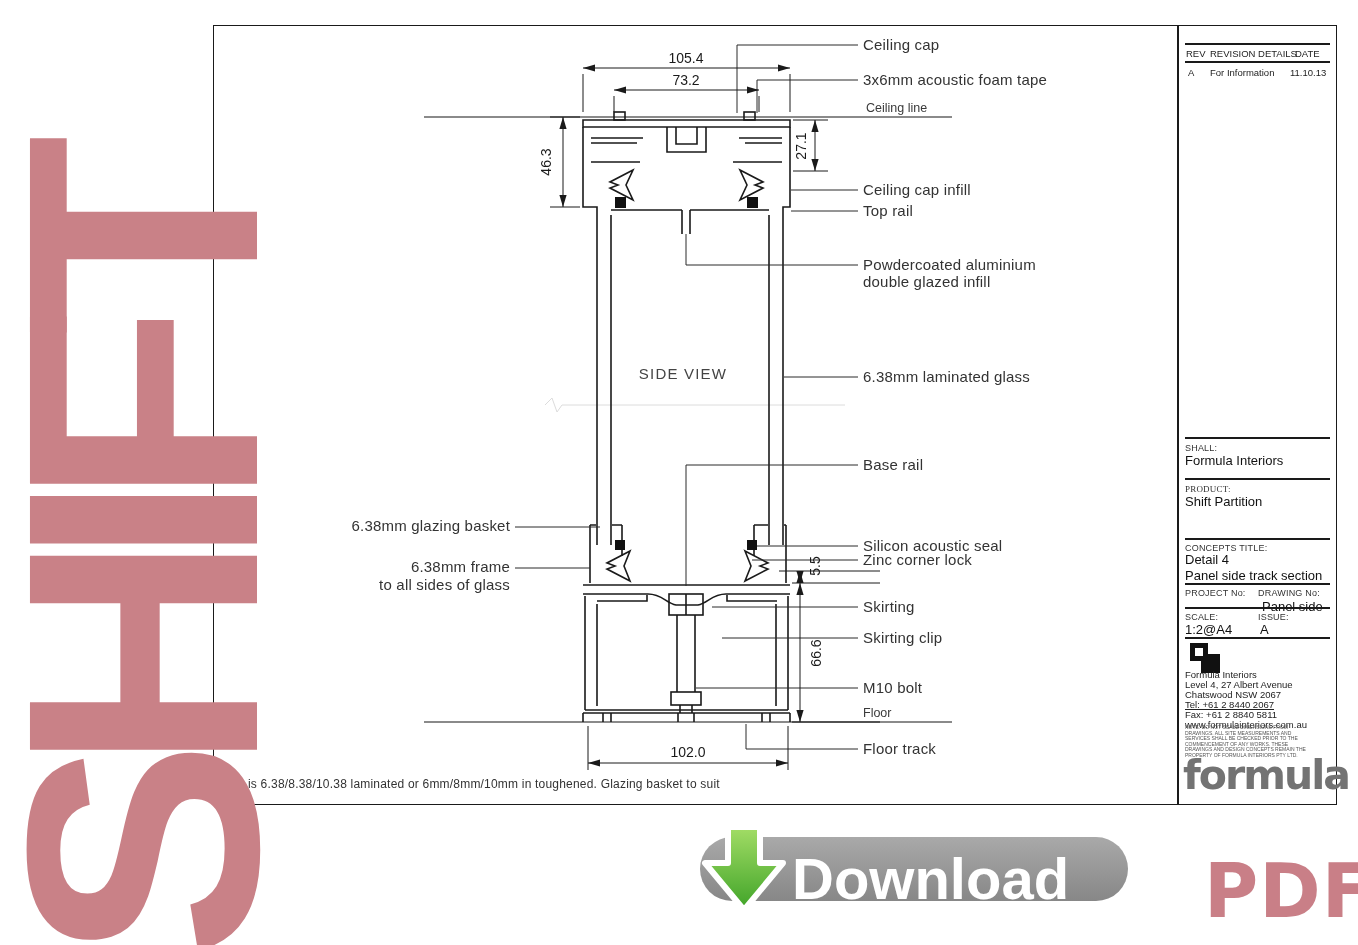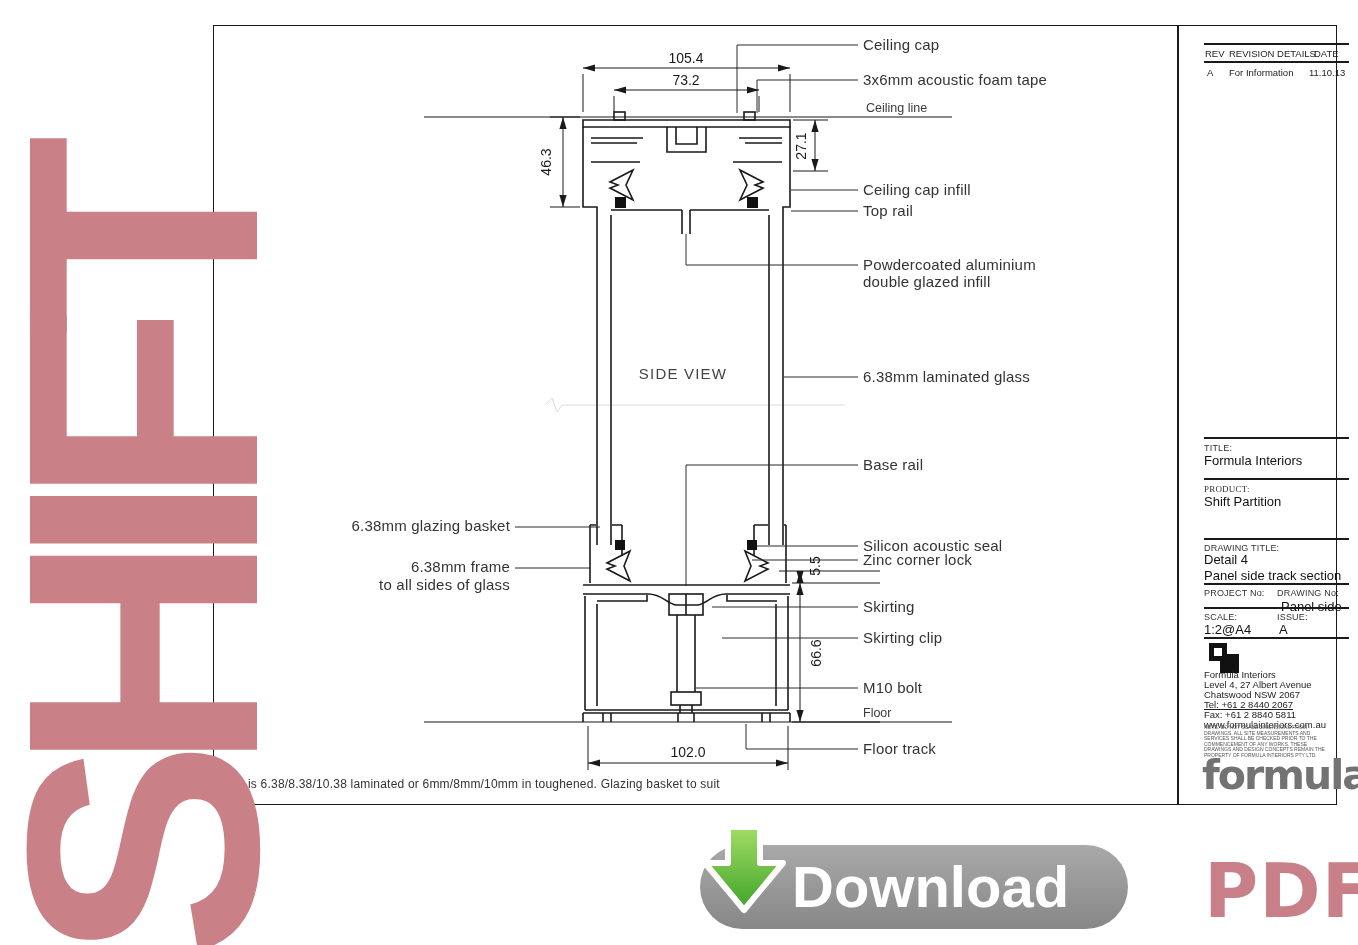--- a/index.html
+++ b/index.html
@@ -8,41 +8,41 @@
   
   .sheet-border{position:absolute;left:213px;top:25px;width:1124px;height:780px;
                 border:1.6px solid #1a1a1a;box-sizing:border-box;}
   .tb-divider{position:absolute;left:1177px;top:25px;width:1.6px;height:780px;background:#1a1a1a;}
   svg text{font-family:"Liberation Sans",sans-serif;}
   .lbl{font-size:15px;fill:#333;letter-spacing:.2px;}
   .lbl-sm{font-size:12.5px;fill:#3a3a3a;}
   .dim{font-size:14px;fill:#1a1a1a;}
   .sideview{font-size:15px;fill:#444;letter-spacing:1.2px;}
   
-  .titleblock{position:absolute;left:1177px;top:25px;width:160px;height:780px;margin-left:19px;}
+  .titleblock{position:absolute;left:1177px;top:25px;width:160px;height:780px;}
   .tb-rule{position:absolute;left:8px;width:145px;height:2px;background:#1a1a1a;}
   .tb-label{position:absolute;font-size:9px;color:#333;letter-spacing:.2px;}
   .tb-value{position:absolute;font-size:13px;color:#111;}
   .tb-cell{position:absolute;font-size:9.5px;color:#222;}
   .tb-addr{position:absolute;left:8px;font-size:9.5px;color:#222;line-height:9.5px;}
   .tb-disclaimer{position:absolute;left:8px;top:700px;width:130px;font-size:5px;line-height:5.5px;color:#555;}
   .tb-wordmark{position:absolute;left:6px;top:726px;font-size:41px;font-weight:bold;
                letter-spacing:-2px;color:#737373;font-family:"DejaVu Sans",sans-serif;}
   .tb-logo{position:absolute;left:13px;top:618px;width:30px;height:30px;}
   .tb-logo .sq1{position:absolute;right:0;bottom:0;width:19px;height:19px;background:#111;}
   .tb-logo .sq2{position:absolute;left:0;top:0;width:18px;height:18px;background:#fff;border:5px solid #111;box-sizing:border-box;}
   
   .note{position:absolute;left:248px;top:777px;font-size:12px;color:#333;letter-spacing:.2px;}
   
   .watermark{position:absolute;left:18px;top:960px;width:980px;transform-origin:top left;
              transform:rotate(-90deg);font-size:330px;font-weight:900;letter-spacing:-32px;
              color:#c98187;font-family:"Liberation Sans",sans-serif;line-height:250px;z-index:40;}
   
-  .dl-btn{position:absolute;left:700px;top:837px;width:428px;height:84px;border-radius:42px;
-          background:linear-gradient(#a9a9a9,#878787);z-index:30;margin-top:8px;}
+  .dl-btn{position:absolute;left:700px;top:837px;width:428px;height:64px;border-radius:42px;
+          background:linear-gradient(#a9a9a9,#878787);z-index:30;}
   .dl-btn span{position:absolute;left:92px;top:8px;font-size:58px;font-weight:bold;color:#fff;
                letter-spacing:0px;font-family:"Liberation Sans",sans-serif;}
   .dl-arrow{position:absolute;left:690px;top:815px;z-index:31;}
   .pdf-label{position:absolute;left:1204px;top:848px;font-size:74px;font-weight:bold;
              color:#c97f87;font-family:"DejaVu Sans",sans-serif;letter-spacing:1px;z-index:30;}
 </style>
 </head>
 <body>
 
 <div class="page">
@@ -180,29 +180,29 @@
     <div class="tb-rule" style="top:18px;"></div>
     <div class="tb-cell" style="left:9px;top:23px;">REV</div>
     <div class="tb-cell" style="left:33px;top:23px;">REVISION DETAILS</div>
     <div class="tb-cell" style="left:118px;top:23px;">DATE</div>
     <div class="tb-rule" style="top:36px;"></div>
     <div class="tb-cell" style="left:11px;top:42px;">A</div>
     <div class="tb-cell" style="left:33px;top:42px;">For Information</div>
     <div class="tb-cell" style="left:113px;top:42px;">11.10.13</div>
 
     <div class="tb-rule" style="top:412px;"></div>
-    <div class="tb-label" style="left:8px;top:418px;">TITLE:</div>
+    <div class="tb-label" style="left:8px;top:418px;">SHALL:</div>
     <div class="tb-value" style="left:8px;top:428px;">Formula Interiors</div>
 
     <div class="tb-rule" style="top:453px;"></div>
     <div class="tb-label" style="left:8px;top:459px;font-family:Liberation Serif, serif;">PRODUCT:</div>
     <div class="tb-value" style="left:8px;top:469px;">Shift Partition</div>
 
     <div class="tb-rule" style="top:513px;"></div>
-    <div class="tb-label" style="left:8px;top:518px;">DRAWING TITLE:</div>
+    <div class="tb-label" style="left:8px;top:518px;">CONCEPTS TITLE:</div>
     <div class="tb-value" style="left:8px;top:527px;">Detail 4</div>
     <div class="tb-value" style="left:8px;top:543px;">Panel side track section</div>
 
     <div class="tb-rule" style="top:558px;"></div>
     <div class="tb-label" style="left:8px;top:563px;">PROJECT No:</div>
     <div class="tb-label" style="left:81px;top:563px;">DRAWING No:</div>
     <div class="tb-value" style="left:85px;top:574px;">Panel side</div>
 
     <div class="tb-rule" style="top:582px;"></div>
     <div class="tb-label" style="left:8px;top:587px;">SCALE:</div>

